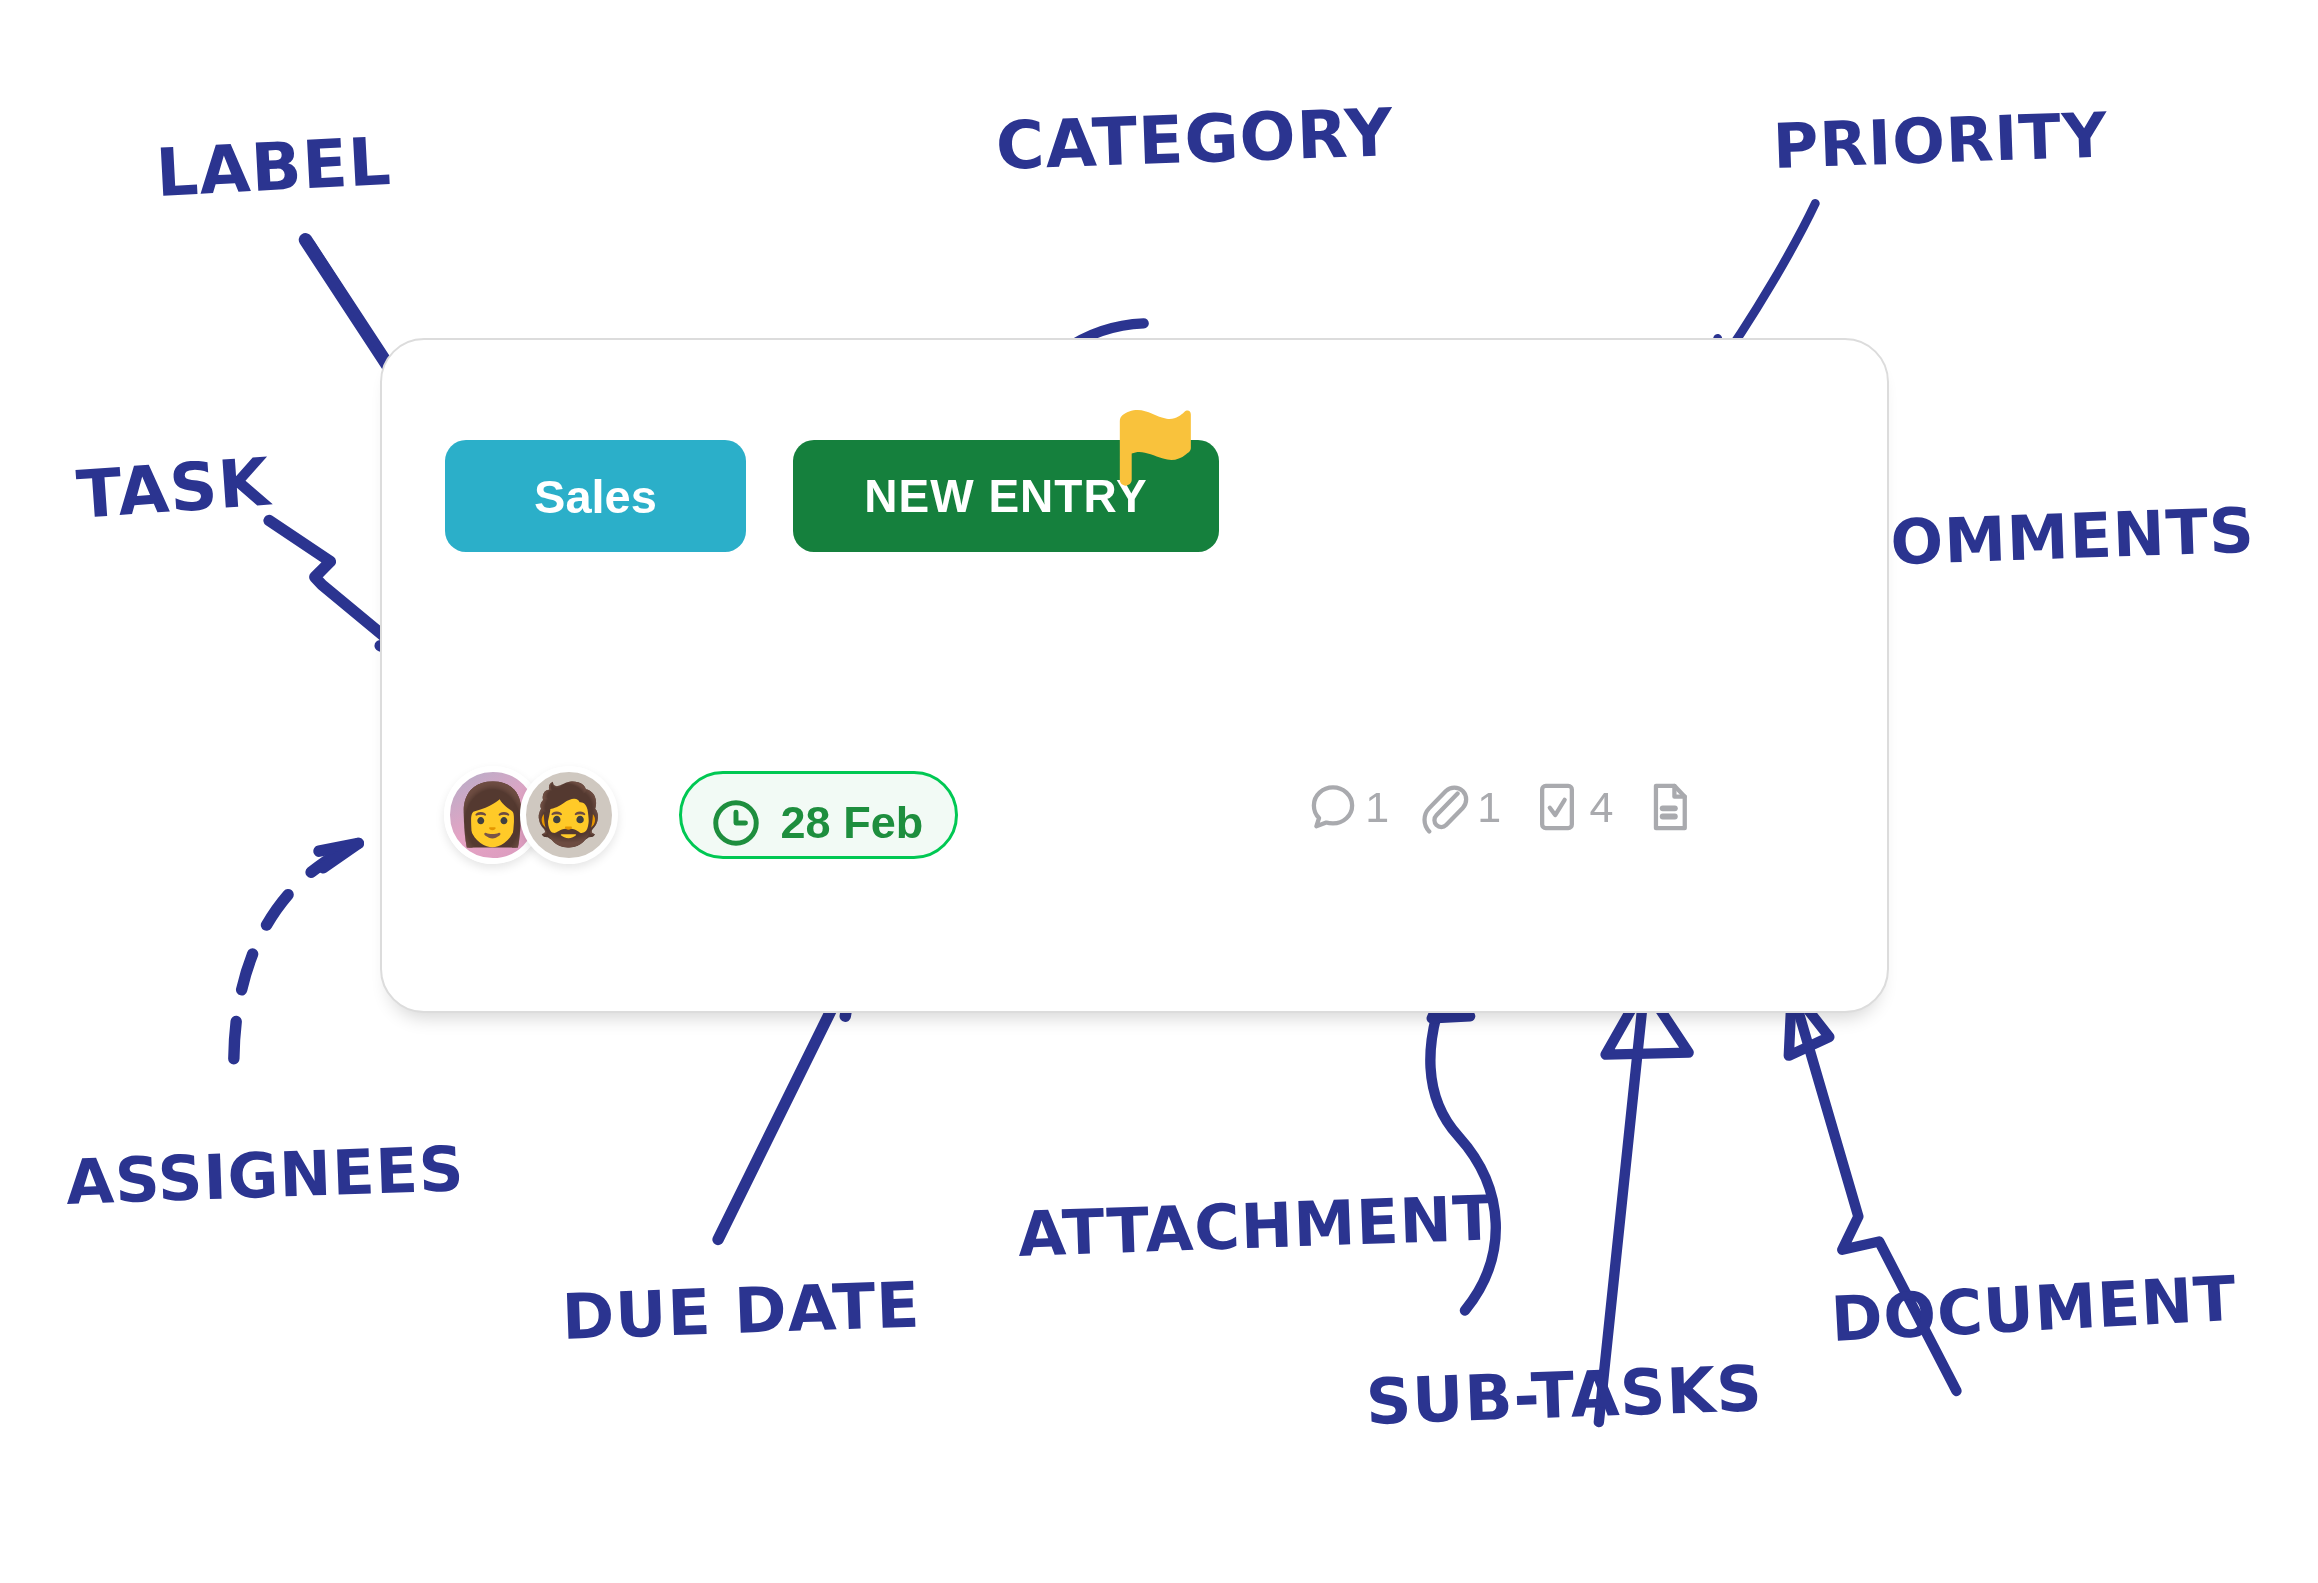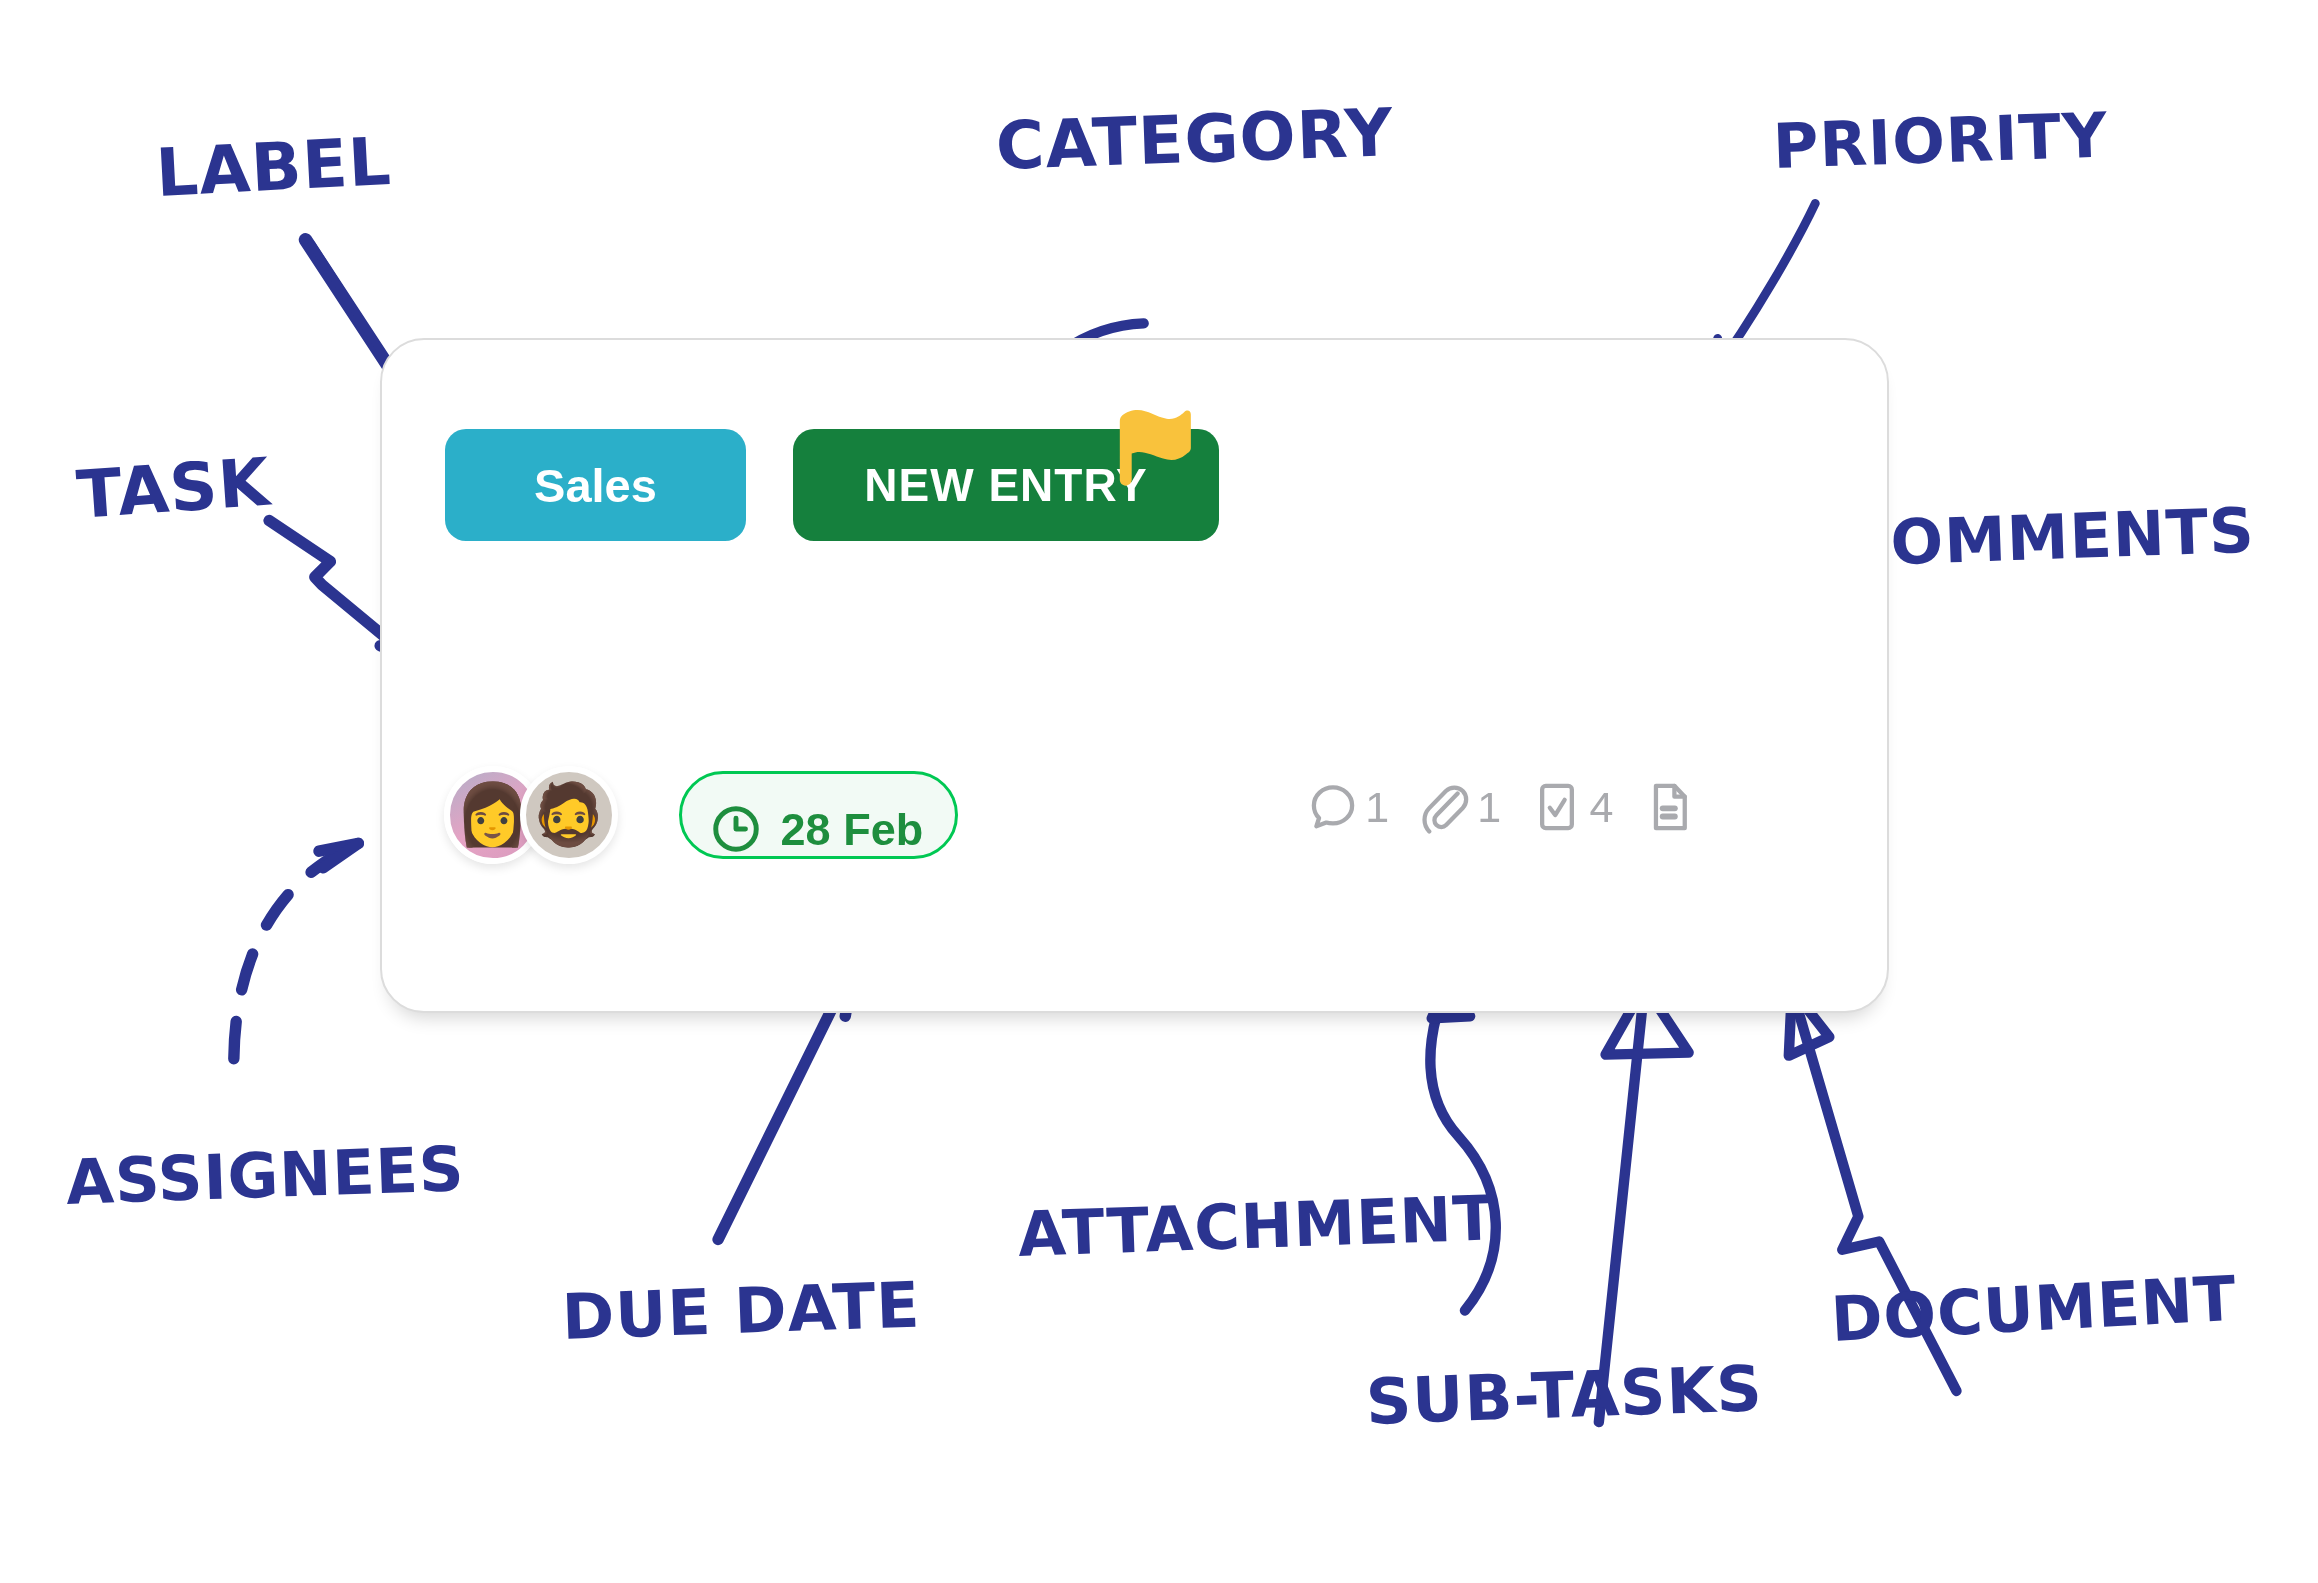--- a/index.html
+++ b/index.html
@@ -31,21 +31,21 @@
     width:1509px; height:675px;
     background:#ffffff;
     border:2.6px solid #DCDCDC;
     border-radius:44px;
     box-sizing:border-box;
     box-shadow:0 13.5px 17.6px -9.3px rgba(0,0,0,0.16);
   }
 
   .badge-row{
     position:absolute;
-    left:63px; top:89px;
+    left:63px; top:100px;
     display:flex;
     align-items:center;
     gap:47px;
   }
   .badge{
     display:flex;align-items:center;justify-content:center;
     border-radius:21px;
     font-weight:700;
     color:#ffffff;
     box-sizing:border-box;
@@ -87,21 +87,21 @@
     border:6.2px solid #ffffff;
     box-sizing:border-box;
     display:flex;align-items:center;justify-content:center;
     font-size:60px;line-height:1;
     box-shadow:0 4.2px 9.3px rgba(0,0,0,0.10);
   }
   #avatar-1{background:linear-gradient(150deg,#B4AEC8 0%,#E6A3C4 55%,#D99BBE 100%);}
   #avatar-2{background:#CFC8C0;margin-left:-22px;}
 
   #due-date-pill{
-    display:flex;align-items:flex-end;gap:17.6px;
+    display:flex;align-items:center;gap:17.6px;
     height:88px;
     padding:16px 32px 0 27px;
     border:3.6px solid #00C853;
     border-radius:47px;
     background:#F2FAF5;
     box-sizing:border-box;
   }
   #due-date-text{
     font-size:45px;font-weight:700;color:#1E8E3E;letter-spacing:0px;white-space:nowrap;
   }

